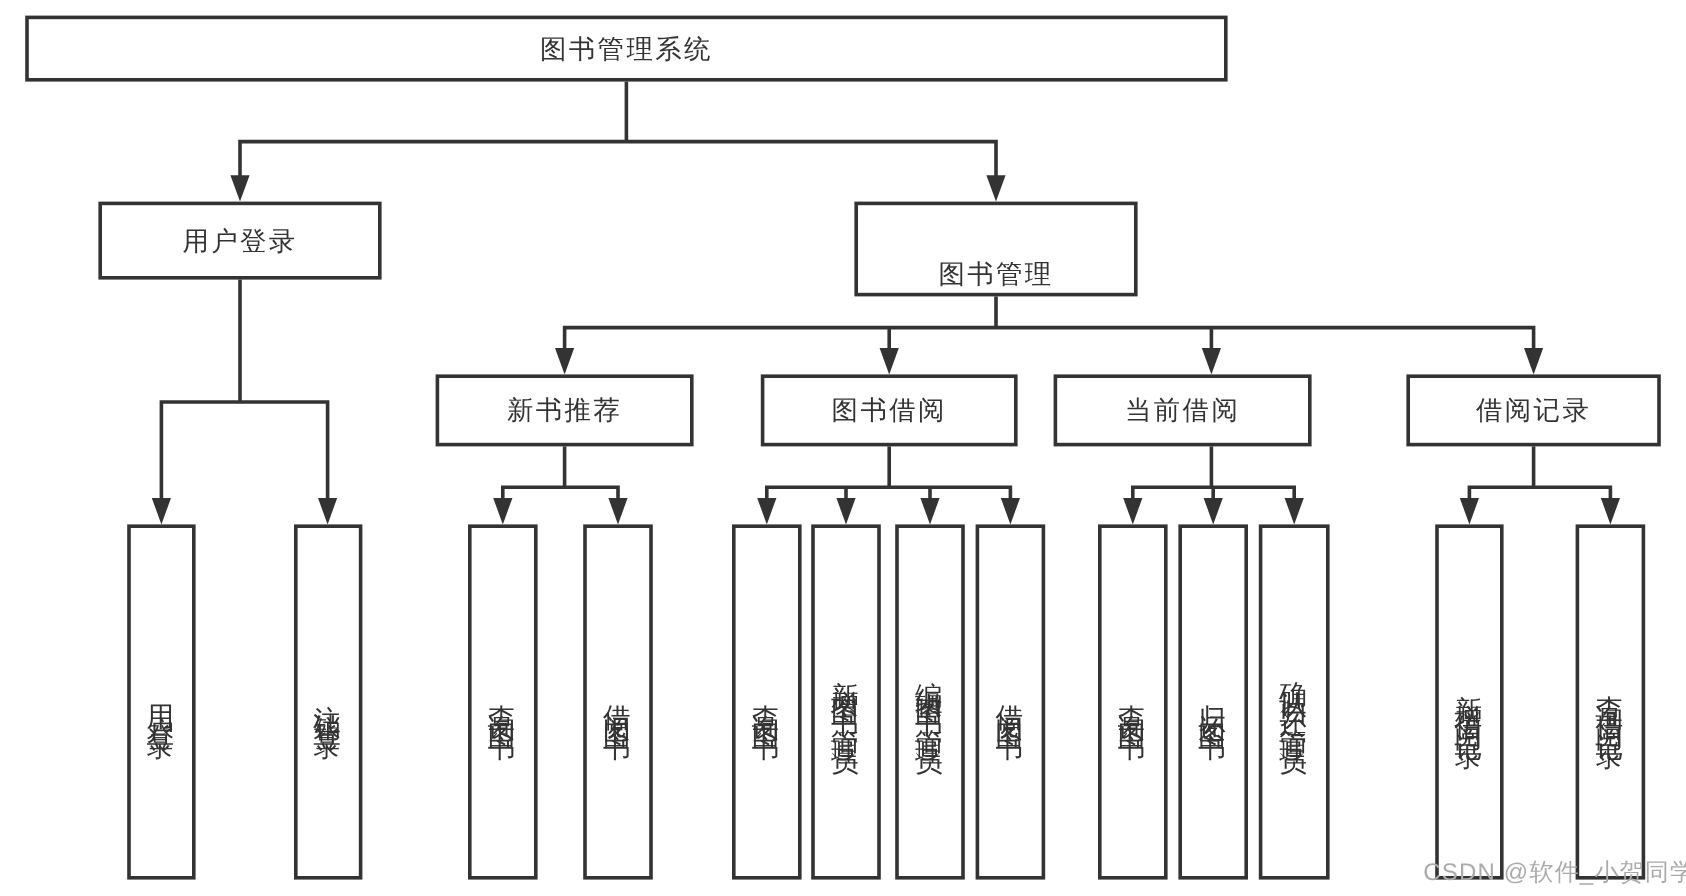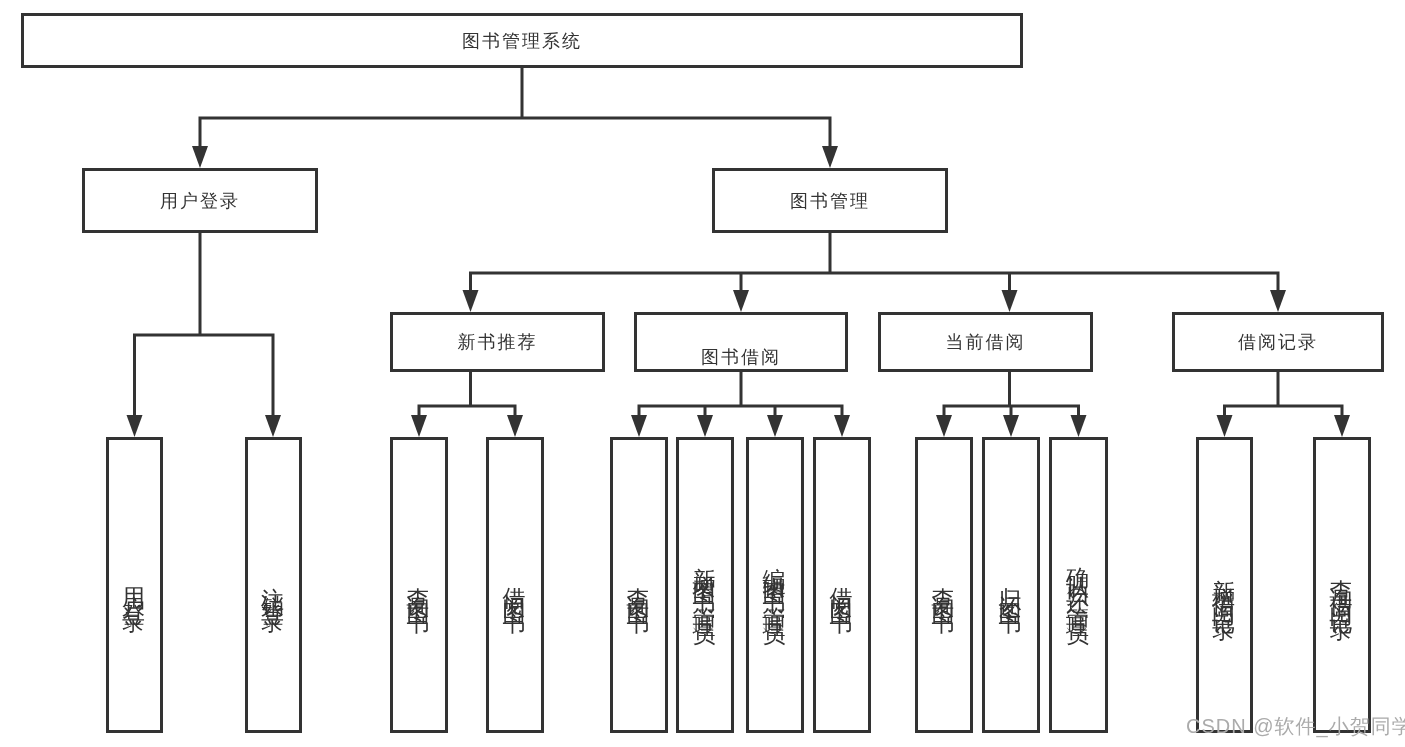--- a/index.html
+++ b/index.html
@@ -8,21 +8,21 @@
     width:1405px;height:747px;
     background:#ffffff;
     font-family:"Liberation Sans","DejaVu Sans",sans-serif;
     overflow:hidden;
   }
   #connectors{position:absolute;left:0;top:0;z-index:0;}
   .hbox{
     position:absolute;z-index:1;box-sizing:border-box;
     border:3px solid #333333;background:#ffffff;
     display:flex;align-items:center;justify-content:center;
-    font-size:18px;color:#333333;letter-spacing:2px;
+    font-size:22px;color:#333333;letter-spacing:2px;
   }
   .vbox{
     position:absolute;z-index:1;box-sizing:border-box;
     border:3px solid #333333;background:#ffffff;
     display:flex;align-items:center;justify-content:center;
   }
   .vbox .vtext{
     writing-mode:vertical-rl;text-orientation:mixed;
     font-size:23px;color:#333333;letter-spacing:8px;
     white-space:nowrap;
@@ -79,28 +79,28 @@
     </g>
   </svg>
 
   <div class="hbox" style="left:21px;top:13px;width:1002px;height:55px;">
     <span>图书管理系统</span>
   </div>
 
   <div class="hbox" style="left:82px;top:168px;width:236px;height:65px;">
     <span>用户登录</span>
   </div>
-  <div class="hbox" style="left:712px;top:168px;width:236px;height:65px;">
+  <div class="hbox" style="left:712px;top:168px;width:236px;height:79px;align-items:flex-end;">
     <span>图书管理</span>
   </div>
 
-  <div class="hbox" style="left:363px;top:312px;width:215px;height:60px;margin-left:27px;">
+  <div class="hbox" style="left:363px;top:312px;width:215px;height:60px;">
     <span>新书推荐</span>
   </div>
-  <div class="hbox" style="left:634px;top:312px;width:214px;height:60px;align-items:flex-end;">
+  <div class="hbox" style="left:634px;top:312px;width:214px;height:60px;">
     <span>图书借阅</span>
   </div>
   <div class="hbox" style="left:878px;top:312px;width:215px;height:60px;">
     <span>当前借阅</span>
   </div>
   <div class="hbox" style="left:1172px;top:312px;width:212px;height:60px;">
     <span>借阅记录</span>
   </div>
 
   <div class="vbox" style="left:106px;top:437px;width:57px;height:296px;">

